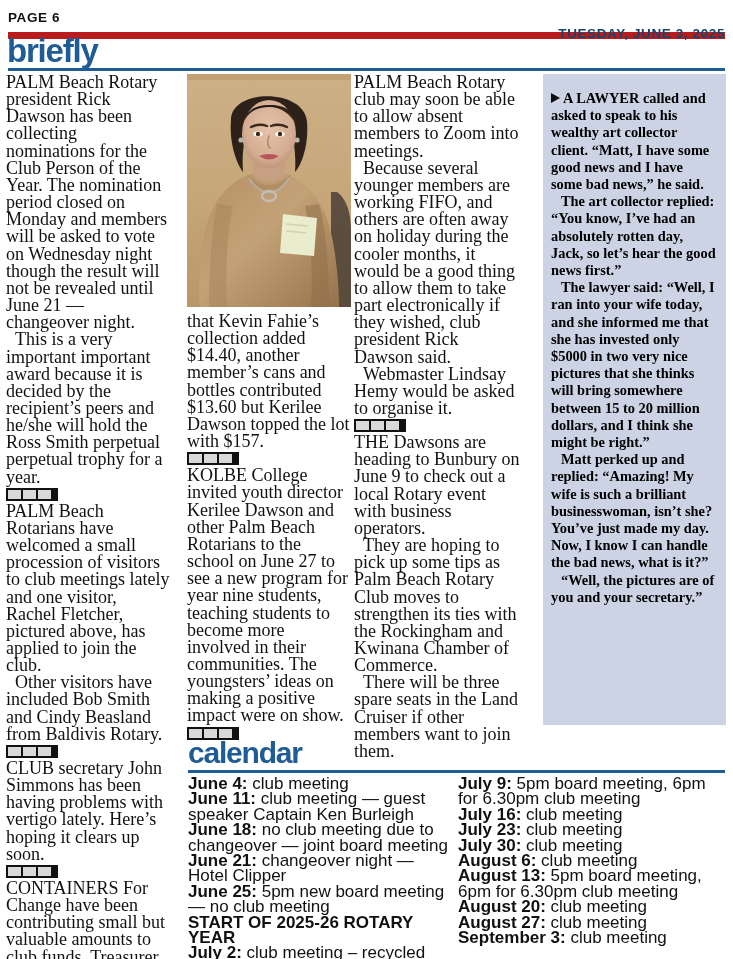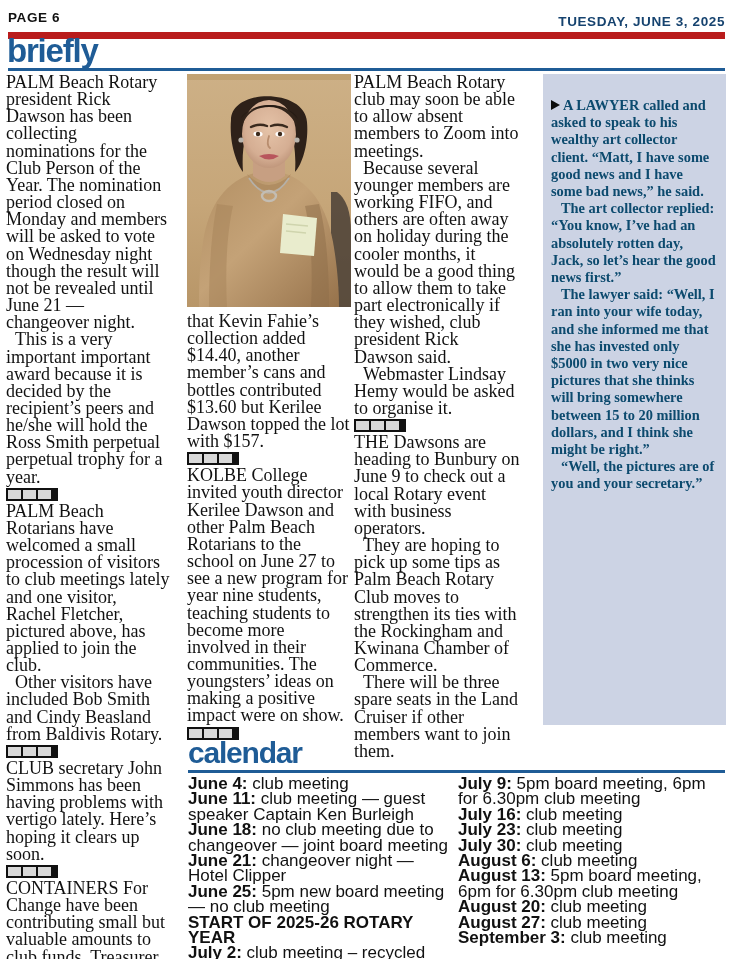--- a/index.html
+++ b/index.html
@@ -31,21 +31,21 @@
     top: 0;
     font-family: "Liberation Sans", sans-serif;
     font-weight: bold;
     font-size: 13.5px;
     letter-spacing: 0.6px;
     color: #111;
   }
   .masthead .dateline {
     position: absolute;
     right: 0;
-    top: 4px;
+    top: 16px;
     font-family: "Liberation Sans", sans-serif;
     font-weight: bold;
     font-size: 13.5px;
     letter-spacing: 0.6px;
     color: #16436f;
     text-transform: uppercase;
   }
 
   
   .section-head {
@@ -136,26 +136,26 @@
 
   
   #jokebox {
     position: absolute;
     left: 543px;
     top: 74px;
     width: 183px;
     height: 651px;
     background: #ccd3e4;
     box-sizing: border-box;
-    padding: 23px 9px 8px 8px;
+    padding: 16px 9px 8px 8px;
     font-family: "Liberation Serif", serif;
     font-weight: bold;
     font-size: 14.4px;
     line-height: 17.2px;
-    color: #0c4a6e;
+    color: #000000;
   }
   #jokebox p { margin: 0; text-indent: 10px; }
   #jokebox p.lead { text-indent: 0; }
   .tri {
     display: inline-block;
     width: 0; height: 0;
     border-left: 9px solid #0d0d0d;
     border-top: 5.5px solid transparent;
     border-bottom: 5.5px solid transparent;
     margin-right: 3px;
@@ -298,20 +298,21 @@
     </div>
   <p class="lead">THE Dawsons are heading to Bunbury on June 9 to check out a local Rotary event with business operators.</p>
   <p>They are hoping to pick up some tips as Palm Beach Rotary Club moves to strengthen its ties with the Rockingham and Kwinana Chamber of Commerce.</p>
   <p>There will be three spare seats in the Land Cruiser if other members want to join them.</p>
 </div>
 
 <div id="jokebox">
   <p class="lead"><span class="tri"></span><span>A LAWYER called and asked to speak to his wealthy art collector client.  “Matt, I have some good news and I have some bad news,” he said.</span></p>
   <p>The art collector replied: “You know, I’ve had an absolutely rotten day, Jack, so let’s hear the good news first.”</p>
   <p>The lawyer said: “Well, I ran into your wife today, and she informed me that she has invested only $5000 in two very nice pictures that she thinks will bring somewhere between 15 to 20 million dollars, and I think she might be right.”</p>
+  <p>Matt perked up and replied: “Amazing! My wife is such a brilliant businesswoman, isn’t she? You’ve just made my day. Now, I know I can handle the bad news, what is it?”</p>
   <p>“Well, the pictures are of you and your secretary.”</p>
 </div>
 
 <div class="section-head" id="calendar-head">calendar</div>
 <div class="head-rule" id="calendar-rule"></div>
 
 <div class="cal-col" id="cal-left">
     <div><b>June 4:</b><span> club meeting</span></div>
     <div><b>June 11:</b><span> club meeting — guest speaker Captain Ken Burleigh</span></div>
     <div><b>June 18:</b><span> no club meeting due to changeover — joint board meeting</span></div>

